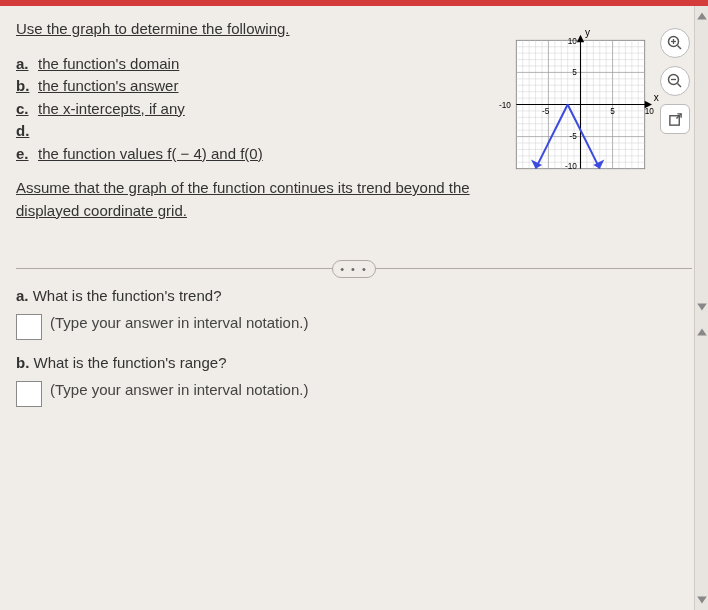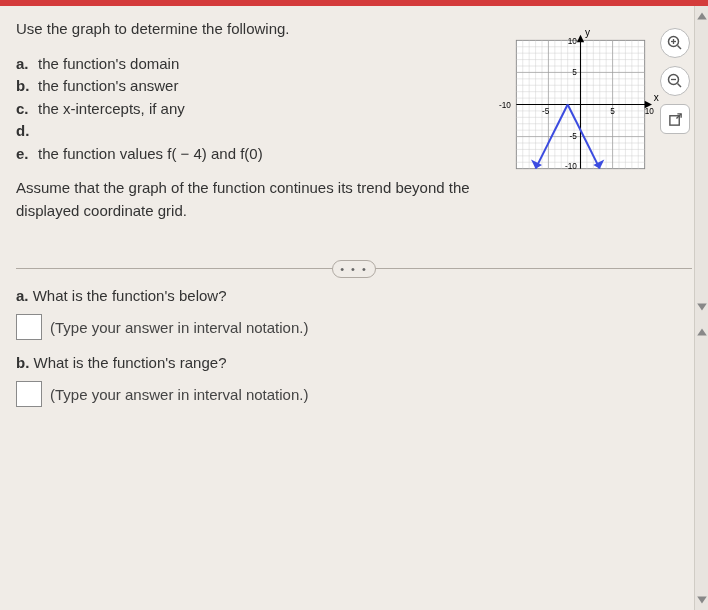--- a/index.html
+++ b/index.html
@@ -20,21 +20,21 @@
     }
     .content {
       padding: 12px 16px;
       position: relative;
       height: calc(100% - 6px);
     }
     .top-section {
       display: flex;
       gap: 12px;
     }
-    .text-col { flex: 1; line-height: 1.5; }
+    .text-col { flex: 1; line-height: 1.5; text-decoration: underline; }
     .instruction { margin-bottom: 12px; }
     .sub-list { margin-bottom: 12px; }
     .sub-item { display: flex; gap: 4px; line-height: 1.5; }
     .sub-item .letter { font-weight: bold; min-width: 18px; }
     .assume { margin-bottom: 24px; }
     .graph-col {
       width: 200px;
       position: relative;
       padding-top: 4px;
     }
@@ -84,21 +84,21 @@
       letter-spacing: 2px;
       color: #666;
       cursor: pointer;
     }
     .questions { padding-right: 20px; }
     .q-block { margin-bottom: 14px; }
     .q-prompt { margin-bottom: 10px; }
     .q-prompt .letter { font-weight: bold; }
     .answer-line {
       display: flex;
-      align-items: center;
+      align-items: flex-start;
       gap: 8px;
     }
     .answer-box {
       width: 26px; height: 26px;
       border: 1px solid #8a8a8a;
       background: #fff;
       font-size: 14px;
       text-align: center;
     }
     .hint { color: #444; }
@@ -264,21 +264,21 @@
     </div>
   </div>
 
   <div class="divider-wrap">
     <hr class="hr">
     <div class="ellipsis">• • •</div>
   </div>
 
   <div class="questions">
     <div class="q-block">
-      <div class="q-prompt"><span class="letter">a.</span><span> What is the function's below?</span></div>
+      <div class="q-prompt"><span class="letter">a.</span><span> What is the function's trend?</span></div>
       <div class="answer-line">
         <input type="text" class="answer-box" style="">
         <span class="hint">(Type your answer in interval notation.)</span>
       </div>
     </div>
 
     <div class="q-block">
       <div class="q-prompt"><span class="letter">b.</span><span> What is the function's range?</span></div>
       <div class="answer-line">
         <input type="text" class="answer-box" style="">

